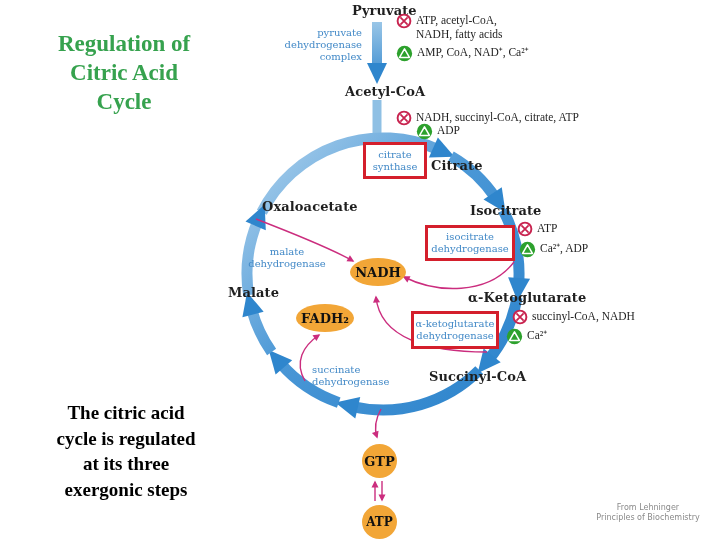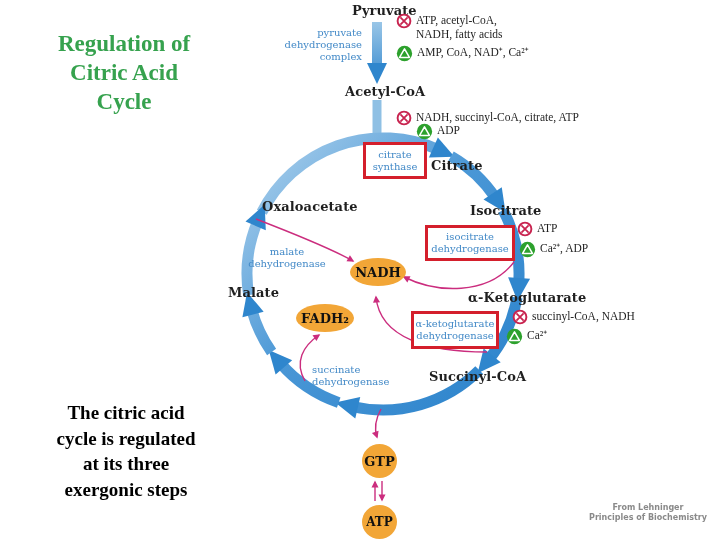--- a/index.html
+++ b/index.html
@@ -1,21 +1,21 @@
 <!DOCTYPE html>
 <html><head>
 <meta charset="utf-8">
 <style>
   html,body{margin:0;padding:0;background:#fff;}
   .stage{position:relative;width:720px;height:540px;background:#ffffff;
          font-family:"DejaVu Serif",serif;overflow:hidden;}
   .abs{position:absolute;}
   svg.layer{position:absolute;left:0;top:0;}
   .lbl{font-size:13px;font-weight:600;color:#1f1f1f;white-space:nowrap;letter-spacing:.1px;}
-  .pre{white-space:pre-line;font-weight:bold;}
+  .pre{white-space:pre-line;}
   .reg{display:flex;gap:4px;align-items:flex-start;font-family:Liberation Serif, serif;}
   .regtxt{font-size:11.5px;color:#1f1f1f;line-height:1.2;white-space:pre-line;padding-top:1px;}
   .enz{color:#4289c7;font-size:10px;line-height:1.2;text-align:center;white-space:pre-line;}
   .ebox{border:3px solid #d41f2c;background:#ffffff;display:flex;align-items:center;
         justify-content:center;box-sizing:border-box;}
   .oval{background:#f2a637;border-radius:50%;display:flex;align-items:center;
         justify-content:center;font-weight:bold;color:#111;}
   .title{font-family:Liberation Serif, serif;font-weight:bold;font-size:23px;
          color:#36a24e;text-align:center;line-height:1.25;}
   .caption{font-family:"Liberation Serif",serif;font-weight:bold;font-size:19px;

